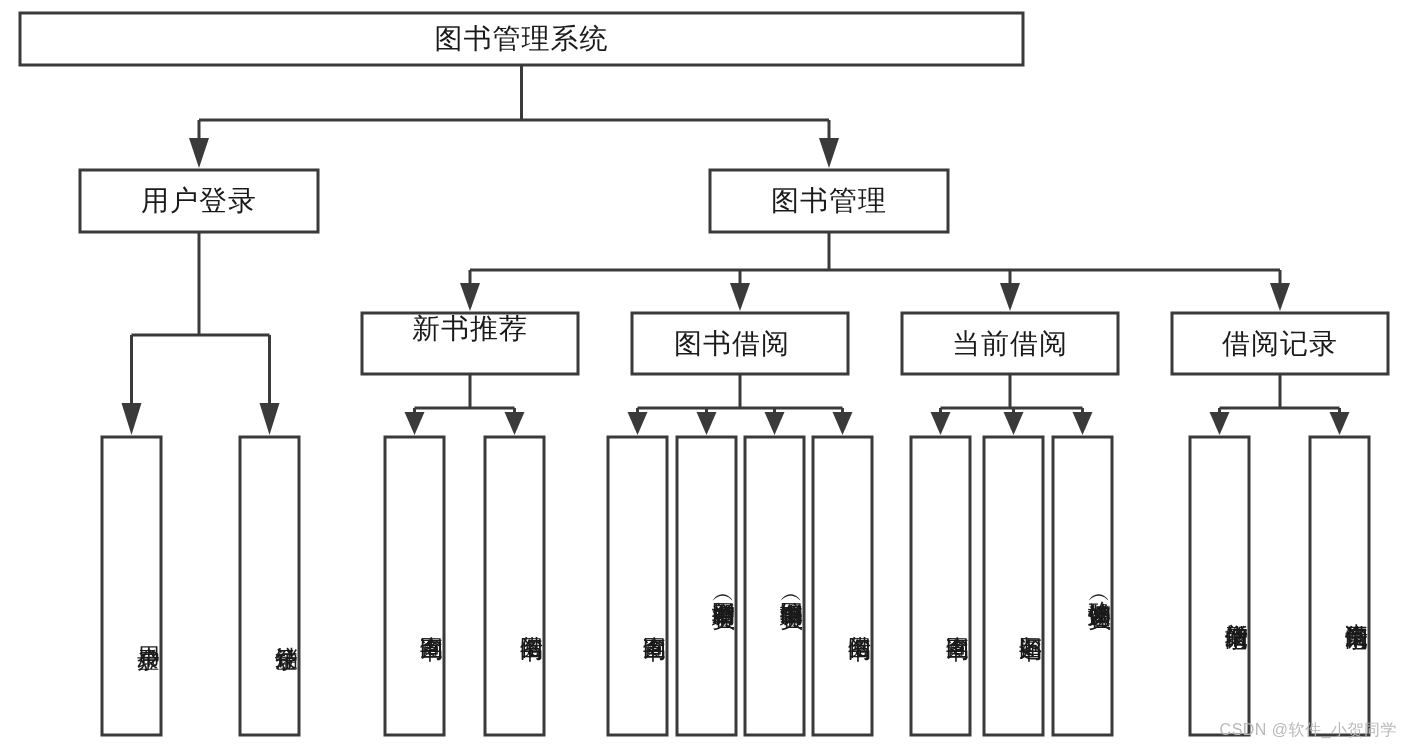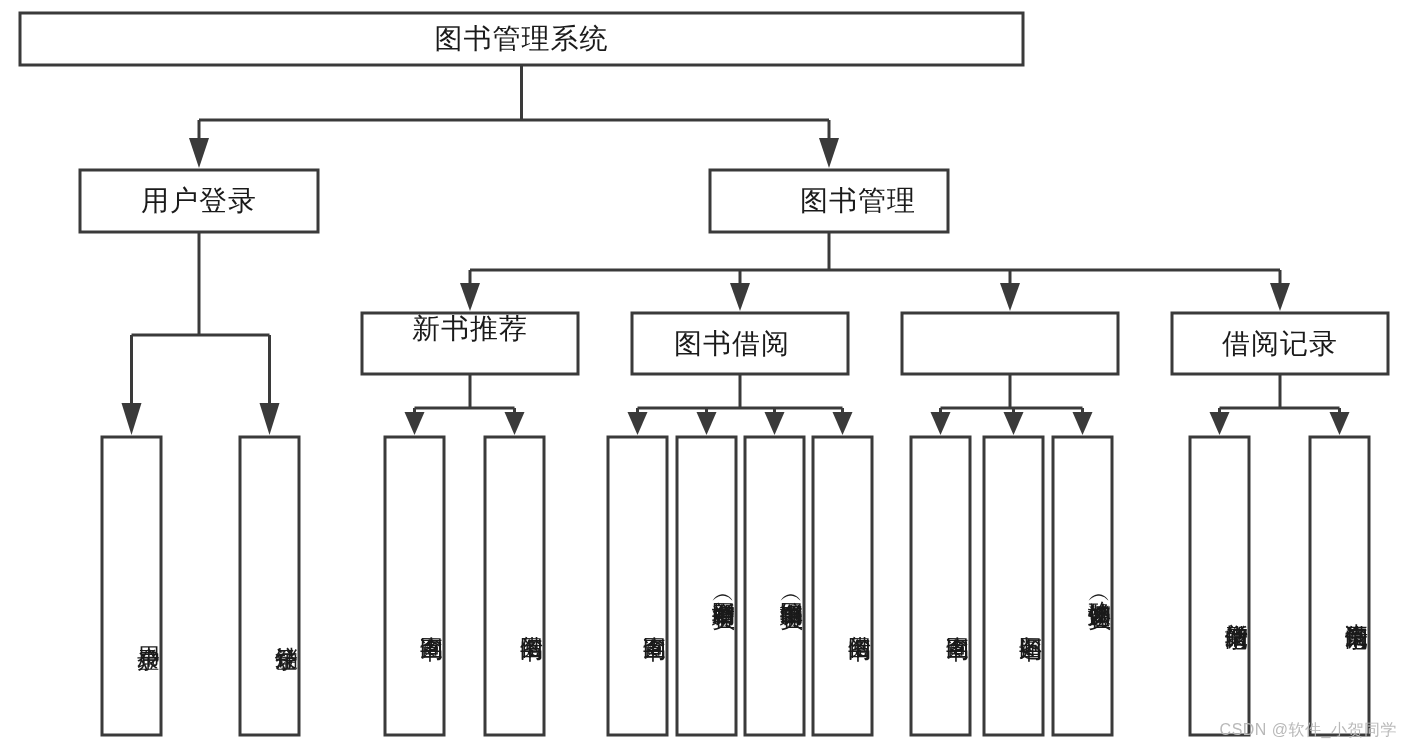--- a/index.html
+++ b/index.html
@@ -150,24 +150,25 @@
     <rect class="node-rect" x="911" y="437" width="59" height="298"></rect>
     <rect class="node-rect" x="984" y="437" width="59" height="298"></rect>
     <rect class="node-rect" x="1053" y="437" width="59" height="298"></rect>
     <rect class="node-rect" x="1190" y="437" width="59" height="298"></rect>
     <rect class="node-rect" x="1310" y="437" width="59" height="298"></rect>
   </svg>
 
   <div class="h-label" style="left:20px;top:13px;width:1003px;height:52px;">图书管理系统</div>
 
   <div class="h-label" style="left:80px;top:170px;width:238px;height:62px;">用户登录</div>
-  <div class="h-label" style="left:710px;top:170px;width:238px;height:62px;padding-left:29px;">图书管理</div>
+  <div class="h-label" style="left:710px;top:170px;width:238px;height:62px;">图书管理</div>
 
   <div class="h-label" style="left:362px;top:298px;width:216px;height:61px;">新书推荐</div>
   <div class="h-label" style="left:632px;top:313px;width:200px;height:61px;">图书借阅</div>
+  <div class="h-label" style="left:902px;top:313px;width:216px;height:61px;">当前借阅</div>
   <div class="h-label" style="left:1172px;top:313px;width:216px;height:61px;">借阅记录</div>
 
   <div class="vert-label" style="left:102px;top:530px;width:59px;height:200px;">用户登录</div>
   <div class="vert-label" style="left:240px;top:530px;width:59px;height:200px;">注销登录</div>
   <div class="vert-label" style="left:385px;top:515px;width:59px;height:210px;">查询图书</div>
   <div class="vert-label" style="left:485px;top:515px;width:59px;height:210px;">借阅图书</div>
   <div class="vert-label" style="left:608px;top:515px;width:59px;height:210px;">查询图书</div>
   <div class="vert-label" style="left:677px;top:445px;width:59px;height:285px;">新增图书（管理员）</div>
   <div class="vert-label" style="left:745px;top:445px;width:59px;height:285px;">编辑图书（管理员）</div>
   <div class="vert-label" style="left:813px;top:515px;width:59px;height:210px;">借阅图书</div>

